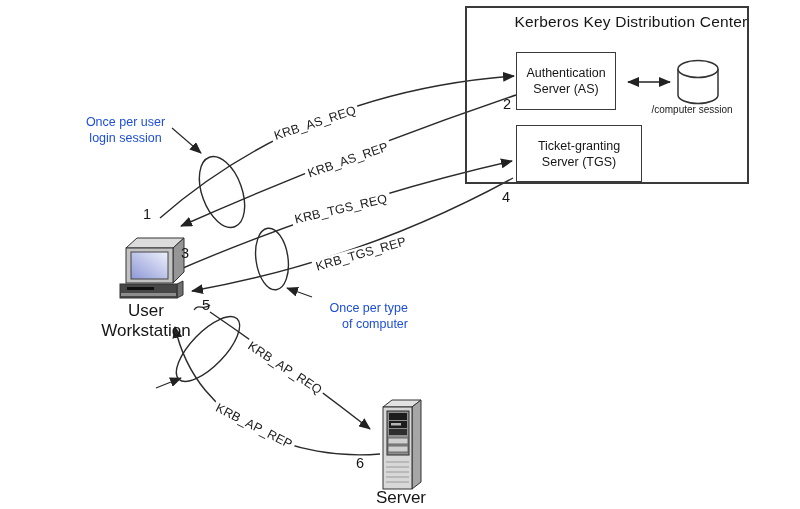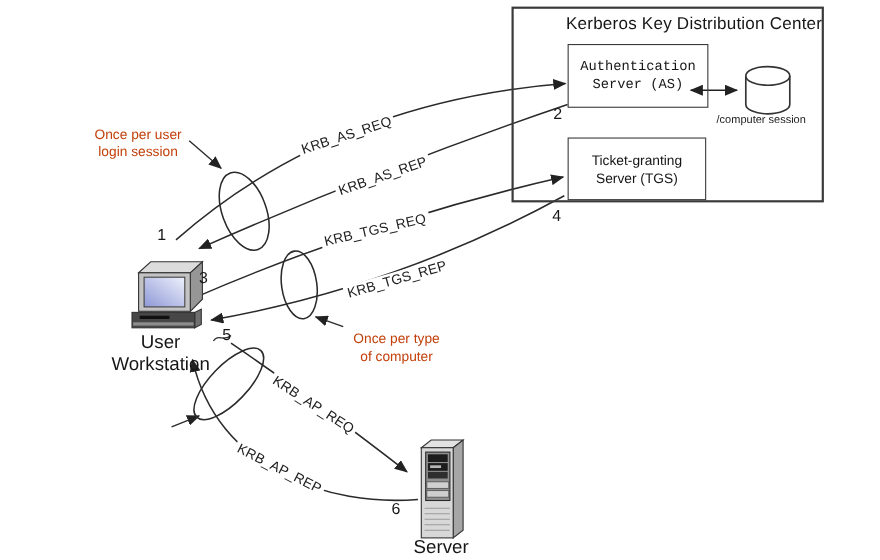--- a/index.html
+++ b/index.html
@@ -8,27 +8,27 @@
     font-family:"Liberation Sans", sans-serif;color:#1d1d1d;
   }
   .stage svg{position:absolute;left:0;top:0;}
   .kdc-box{position:absolute;left:465px;top:6px;width:284px;height:178px;
     border:2px solid #3a3a3a;box-sizing:border-box;background:transparent;}
   .kdc-title{position:absolute;left:465px;top:13px;width:284px;text-align:center;
     font-size:15.5px;letter-spacing:.2px;color:#161616;margin-left:24px;}
   .unit-box{position:absolute;display:flex;flex-direction:column;justify-content:center;
     align-items:center;text-align:center;border:1.6px solid #3a3a3a;box-sizing:border-box;
     font-size:12.5px;line-height:16px;color:#161616;background:transparent;}
-  .as-box{left:516px;top:40px;width:128px;height:58px;font-family:Liberation Mono, monospace;}
+  .as-box{left:516px;top:52px;width:100px;height:58px;}
   .tgs-box{left:516px;top:125px;width:126px;height:57px;}
   .msg{position:absolute;font-size:12.5px;letter-spacing:.2px;color:#202020;
     background:#ffffff;padding:0 3px;white-space:nowrap;
     transform:translate(-50%,-50%) rotate(var(--r,0deg));}
   .num{position:absolute;font-size:14.5px;color:#161616;transform:translate(-50%,-50%);}
-  .note{position:absolute;font-size:12.5px;line-height:15.5px;color:#c2410c;}
+  .note{position:absolute;font-size:12.5px;line-height:15.5px;color:#1d4ed8;}
   .db-caption{position:absolute;left:632px;top:100px;width:120px;text-align:center;
     font-size:10px;line-height:19px;color:#202020;}
   .node-caption{position:absolute;font-size:17px;color:#161616;text-align:center;}
 </style>
 </head>
 <body>
 
 <div class="stage">
 
   <svg width="800" height="509" viewBox="0 0 800 509">
@@ -125,21 +125,21 @@
   <span class="num" style="left:507px; top:104px;">2</span>
   <span class="num" style="left:185px; top:253px;">3</span>
   <span class="num" style="left:506px; top:197px;">4</span>
   <span class="num" style="left:206px; top:305px;">5</span>
   <span class="num" style="left:360px; top:463px;">6</span>
 
   <div class="note" style="left:78px; top:115px; width:95px; text-align:center;">
     <div>Once per user</div>
     <div>login session</div>
   </div>
-  <div class="note" style="left:313px; top:301px; width:95px; text-align:center;">
+  <div class="note" style="left:313px; top:301px; width:95px; text-align:right;">
     <div>Once per type</div>
     <div>of computer</div>
   </div>
 
   <div class="node-caption" style="left:86px; top:301px; width:120px;">User Workstation</div>
   <div class="node-caption" style="left:371px; top:488px; width:60px;">Server</div>
 
 </div>
 
 </body></html>

